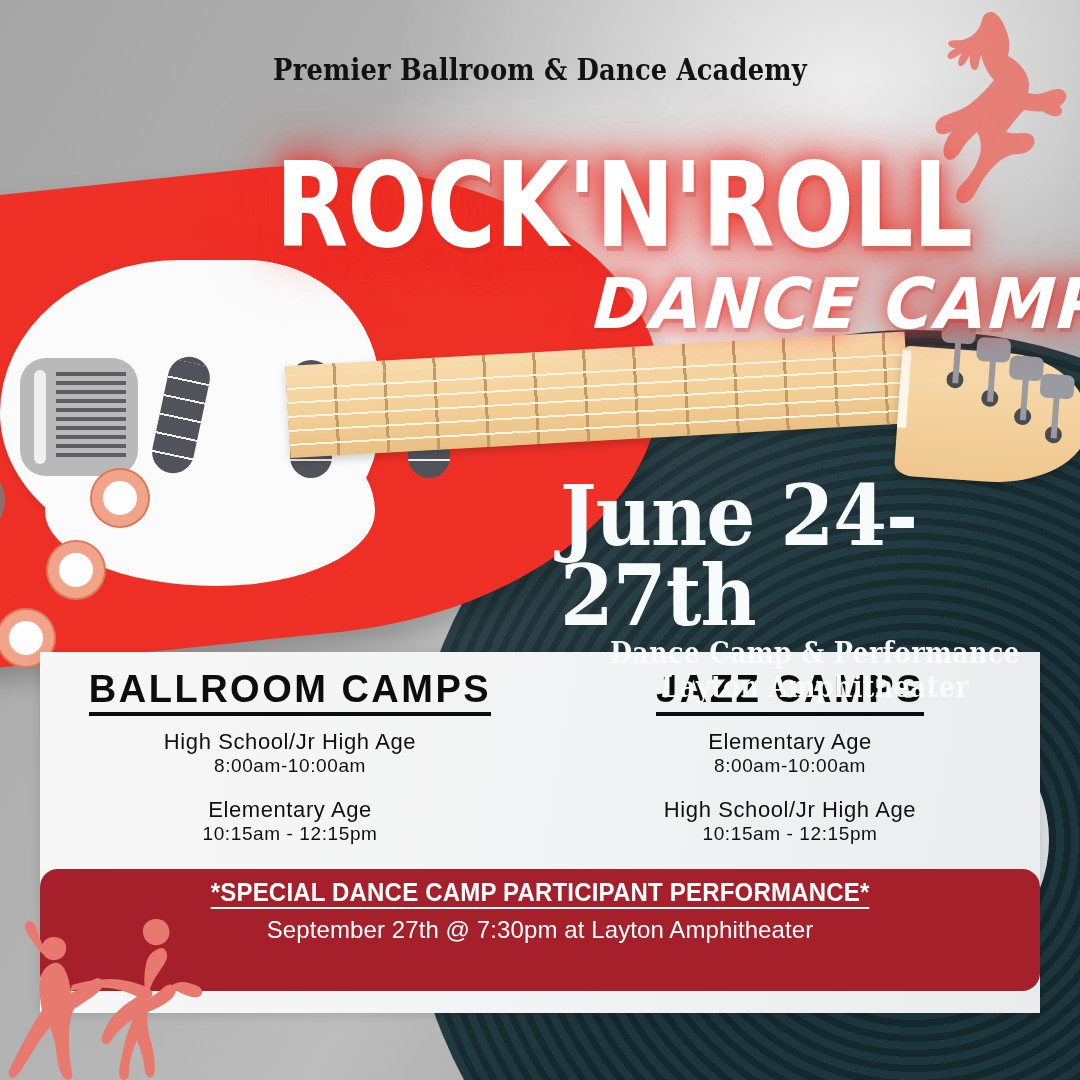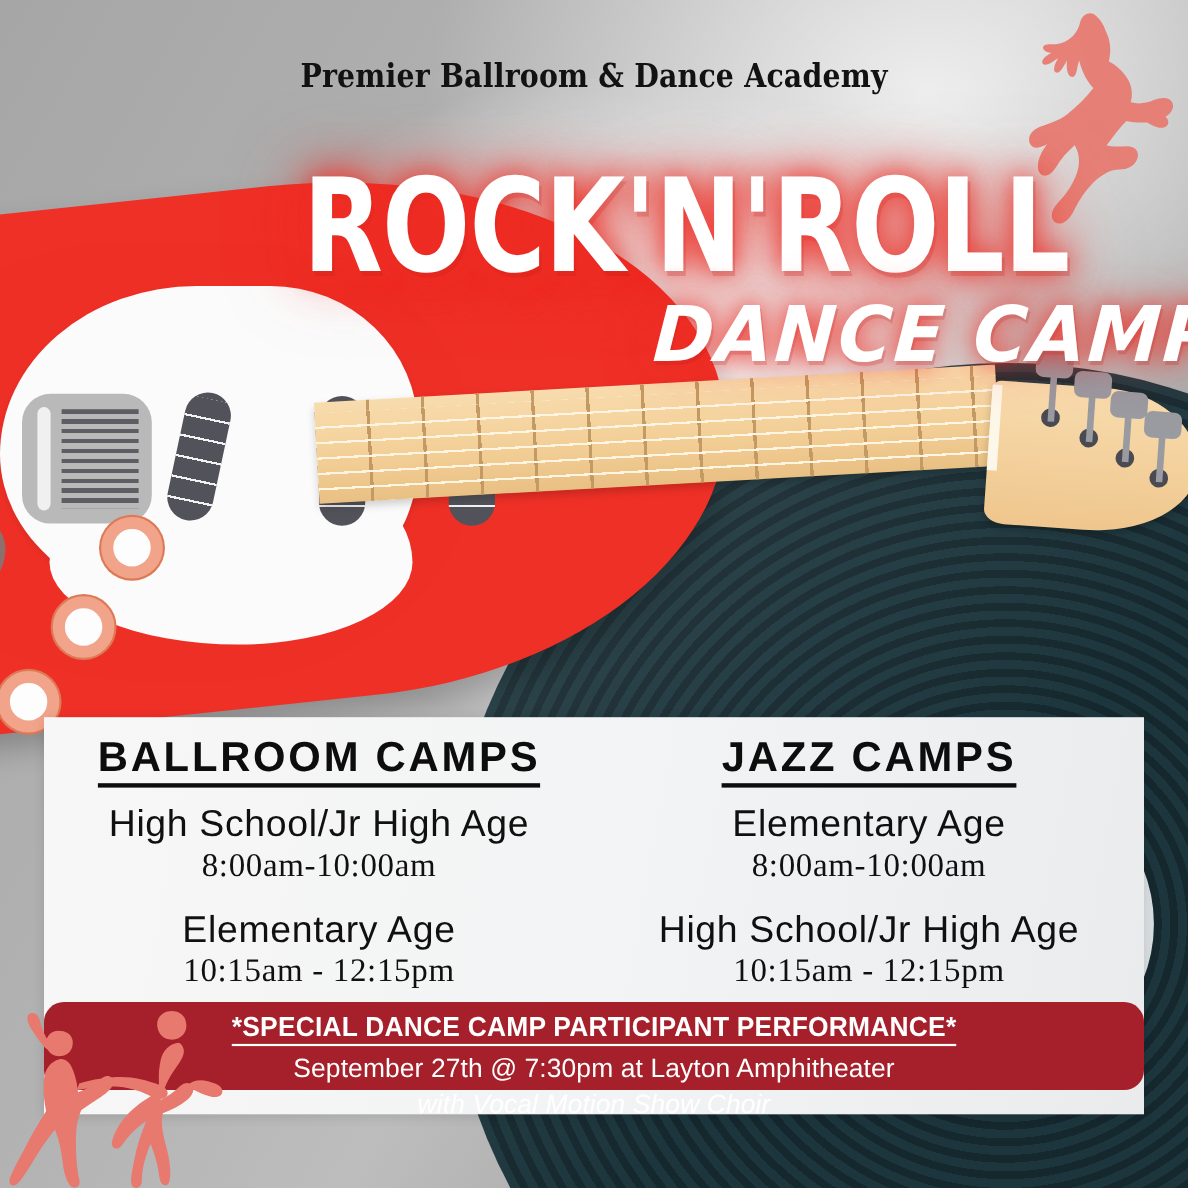--- a/index.html
+++ b/index.html
@@ -267,36 +267,36 @@
     font-size:38px;
     letter-spacing:2.5px;
     color:#0d0d0d;
     border-bottom:4px solid #0d0d0d;
     padding-bottom:1px;
   }
   .grp{ margin-top:13px; }
   .grp + .grp{ margin-top:20px; }
   .grp-age{
     font-family:"Liberation Sans", sans-serif;
-    font-size:34px;
+    font-size:22px;
     letter-spacing:.6px;
     color:#101010;
     line-height:1.18;
   }
   .grp-time{
-    font-family:Liberation Serif, serif;
-    font-size:30px;
+    font-family:Liberation Sans, sans-serif;
+    font-size:19px;
     letter-spacing:.6px;
     color:#101010;
     line-height:1.18;
   }
 
   .banner{
     position:absolute; left:0; bottom:22px;
-    width:100%; height:80px;
+    width:100%; height:122px;
     background:#a5202a;
     padding-top:9px;
     text-align:center;
     border-radius:18px;
   }
   .banner-head{
     display:inline-block;
     font-family:"Liberation Sans", sans-serif;
     font-weight:700;
     font-size:25px;
@@ -408,21 +408,20 @@
           <div class="grp-age">High School/Jr High Age</div>
           <div class="grp-time">10:15am - 12:15pm</div>
         </div>
       </div>
 
     </div>
 
     <div class="banner">
       <div class="banner-head">*SPECIAL DANCE CAMP PARTICIPANT PERFORMANCE*</div>
       <div class="banner-line">September 27th @ 7:30pm at Layton Amphitheater</div>
-      <div class="banner-line italic">with Vocal Motion Show Choir</div>
     </div>
   </div>
 
   <svg class="sil sil-couple" viewBox="0 0 225 165">
 
     <path d="M30 8 C26 4 20 6 21 12 C22 18 27 24 31 30 C35 36 39 40 44 42
              C42 36 39 30 36 24 C33 18 33 12 30 8 Z
              M49 22 C42 22 37 28 38 35 C39 42 45 46 52 45 C59 44 63 38 62 31 C61 25 56 22 49 22 Z
              M50 48 C42 50 37 57 36 66 C35 76 36 86 38 95 C31 106 24 118 18 130
              C13 139 8 148 5 156 C3 162 8 165 12 161 C17 156 23 146 29 136
@@ -445,14 +444,19 @@
              M166 72 C172 76 180 80 188 82 C194 83 199 81 198 76 C197 71 191 70 185 68 C178 66 171 67 166 72 Z"></path>
   </svg>
 
   <div class="academy">Premier Ballroom &amp; Dance Academy</div>
 
   <div class="title-wrap">
     <div class="title-main">ROCK'N'ROLL</div>
     <div class="title-sub">DANCE CAMP</div>
   </div>
 
+  <div class="date-block">
+    <div class="date-main">June 24-27th</div>
+    <div class="date-line">Dance Camp &amp; Performance</div>
+    <div class="date-line">Layton Amphitheater</div>
+  </div>
 
 </div>
 
 </body></html>

